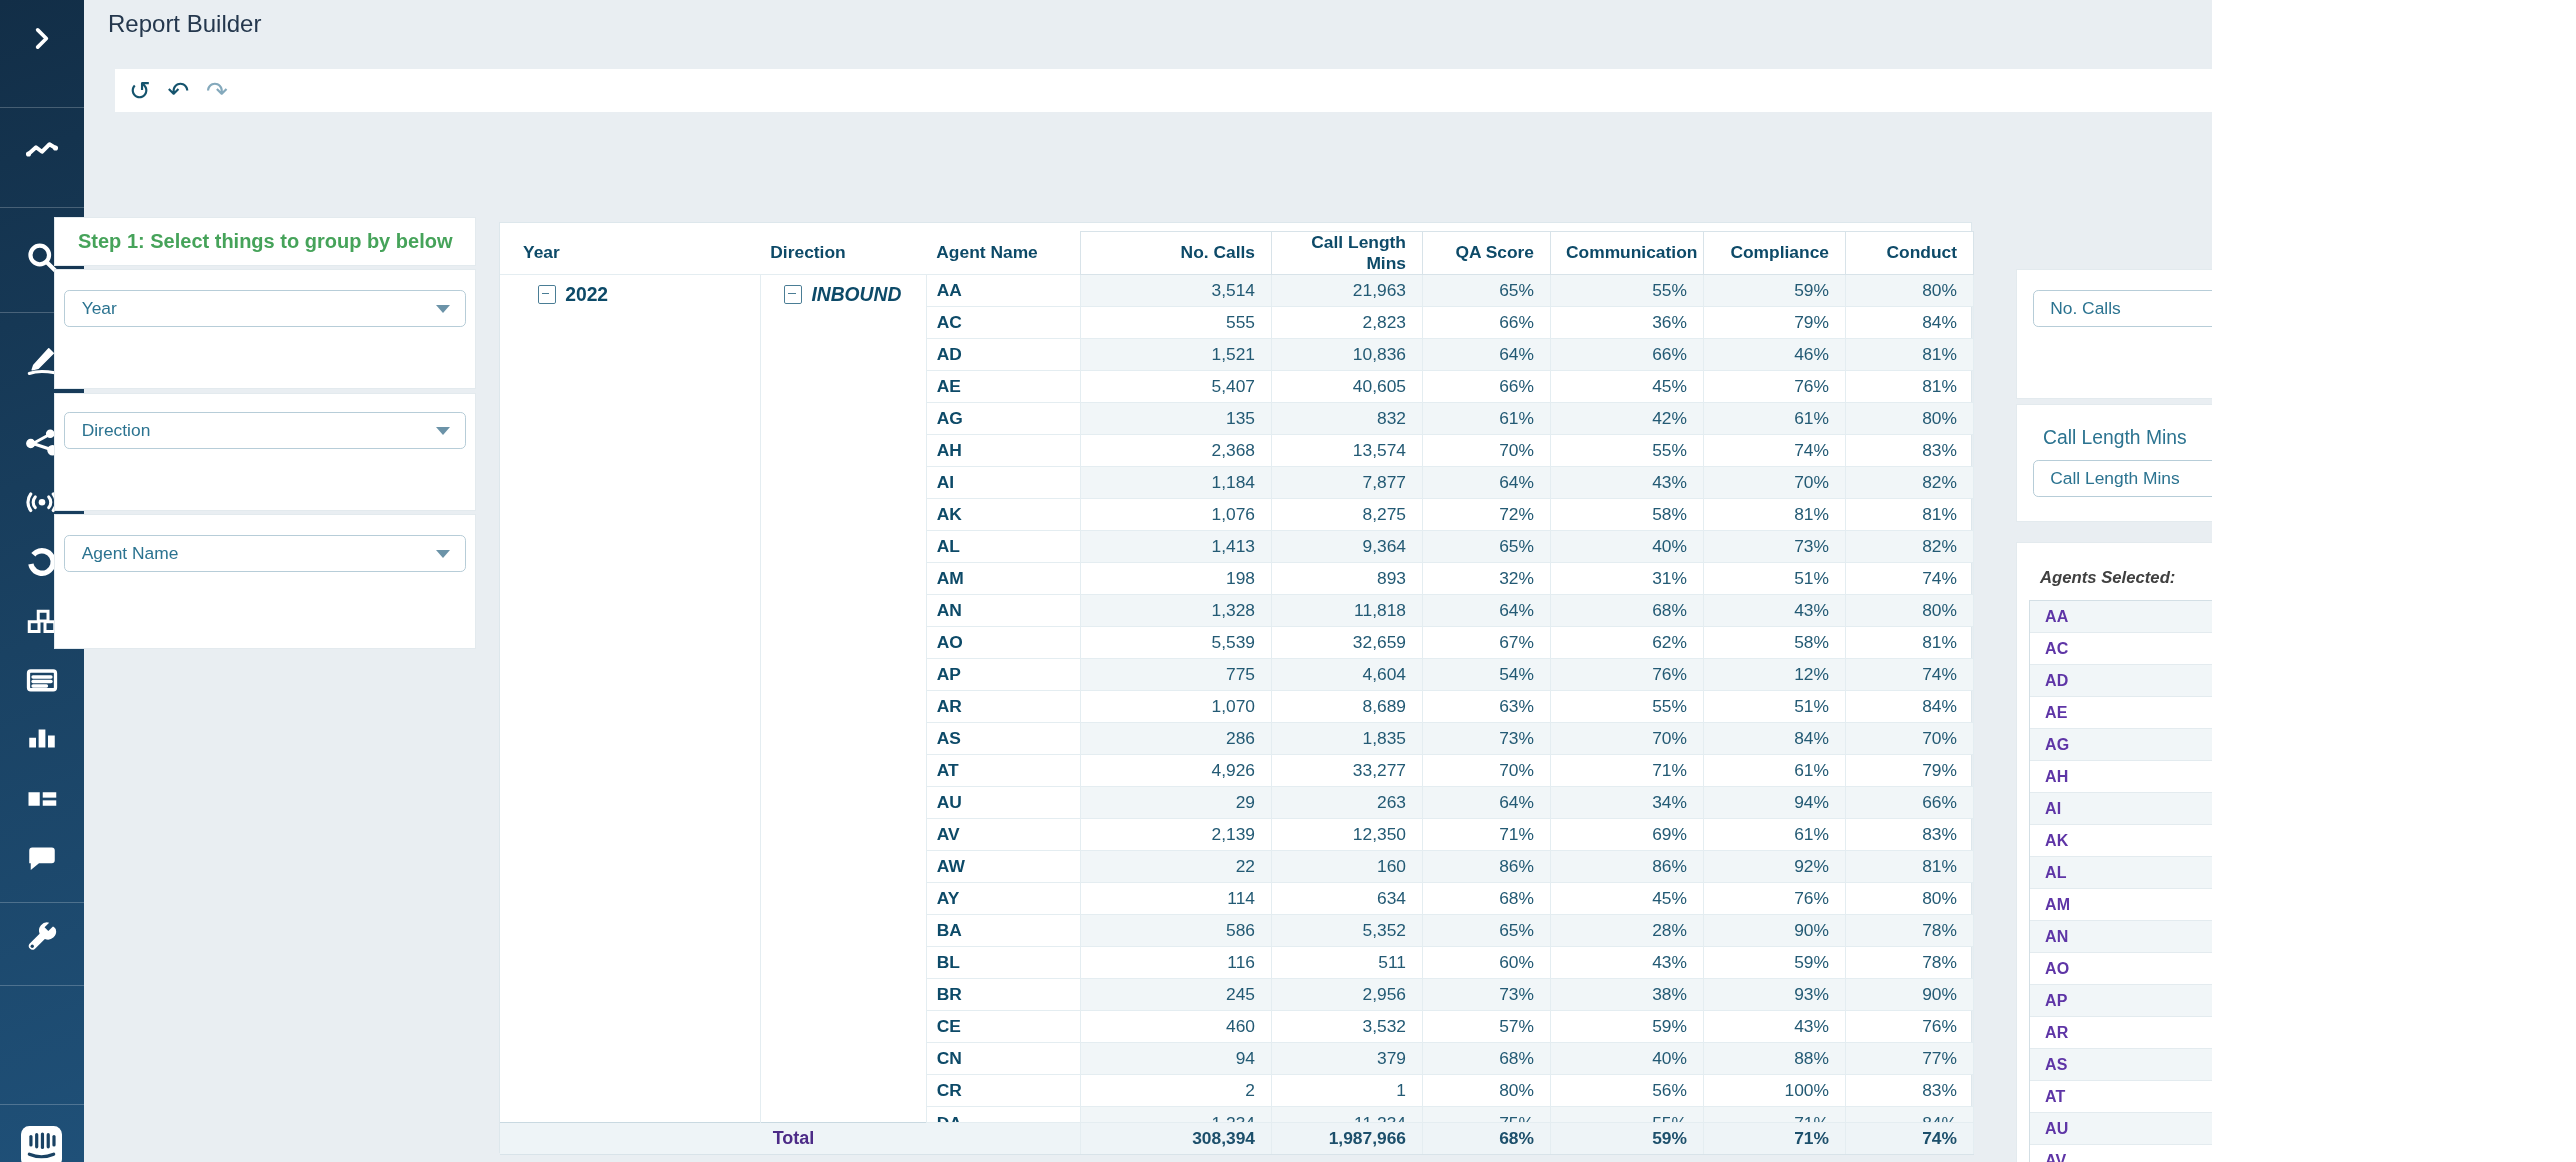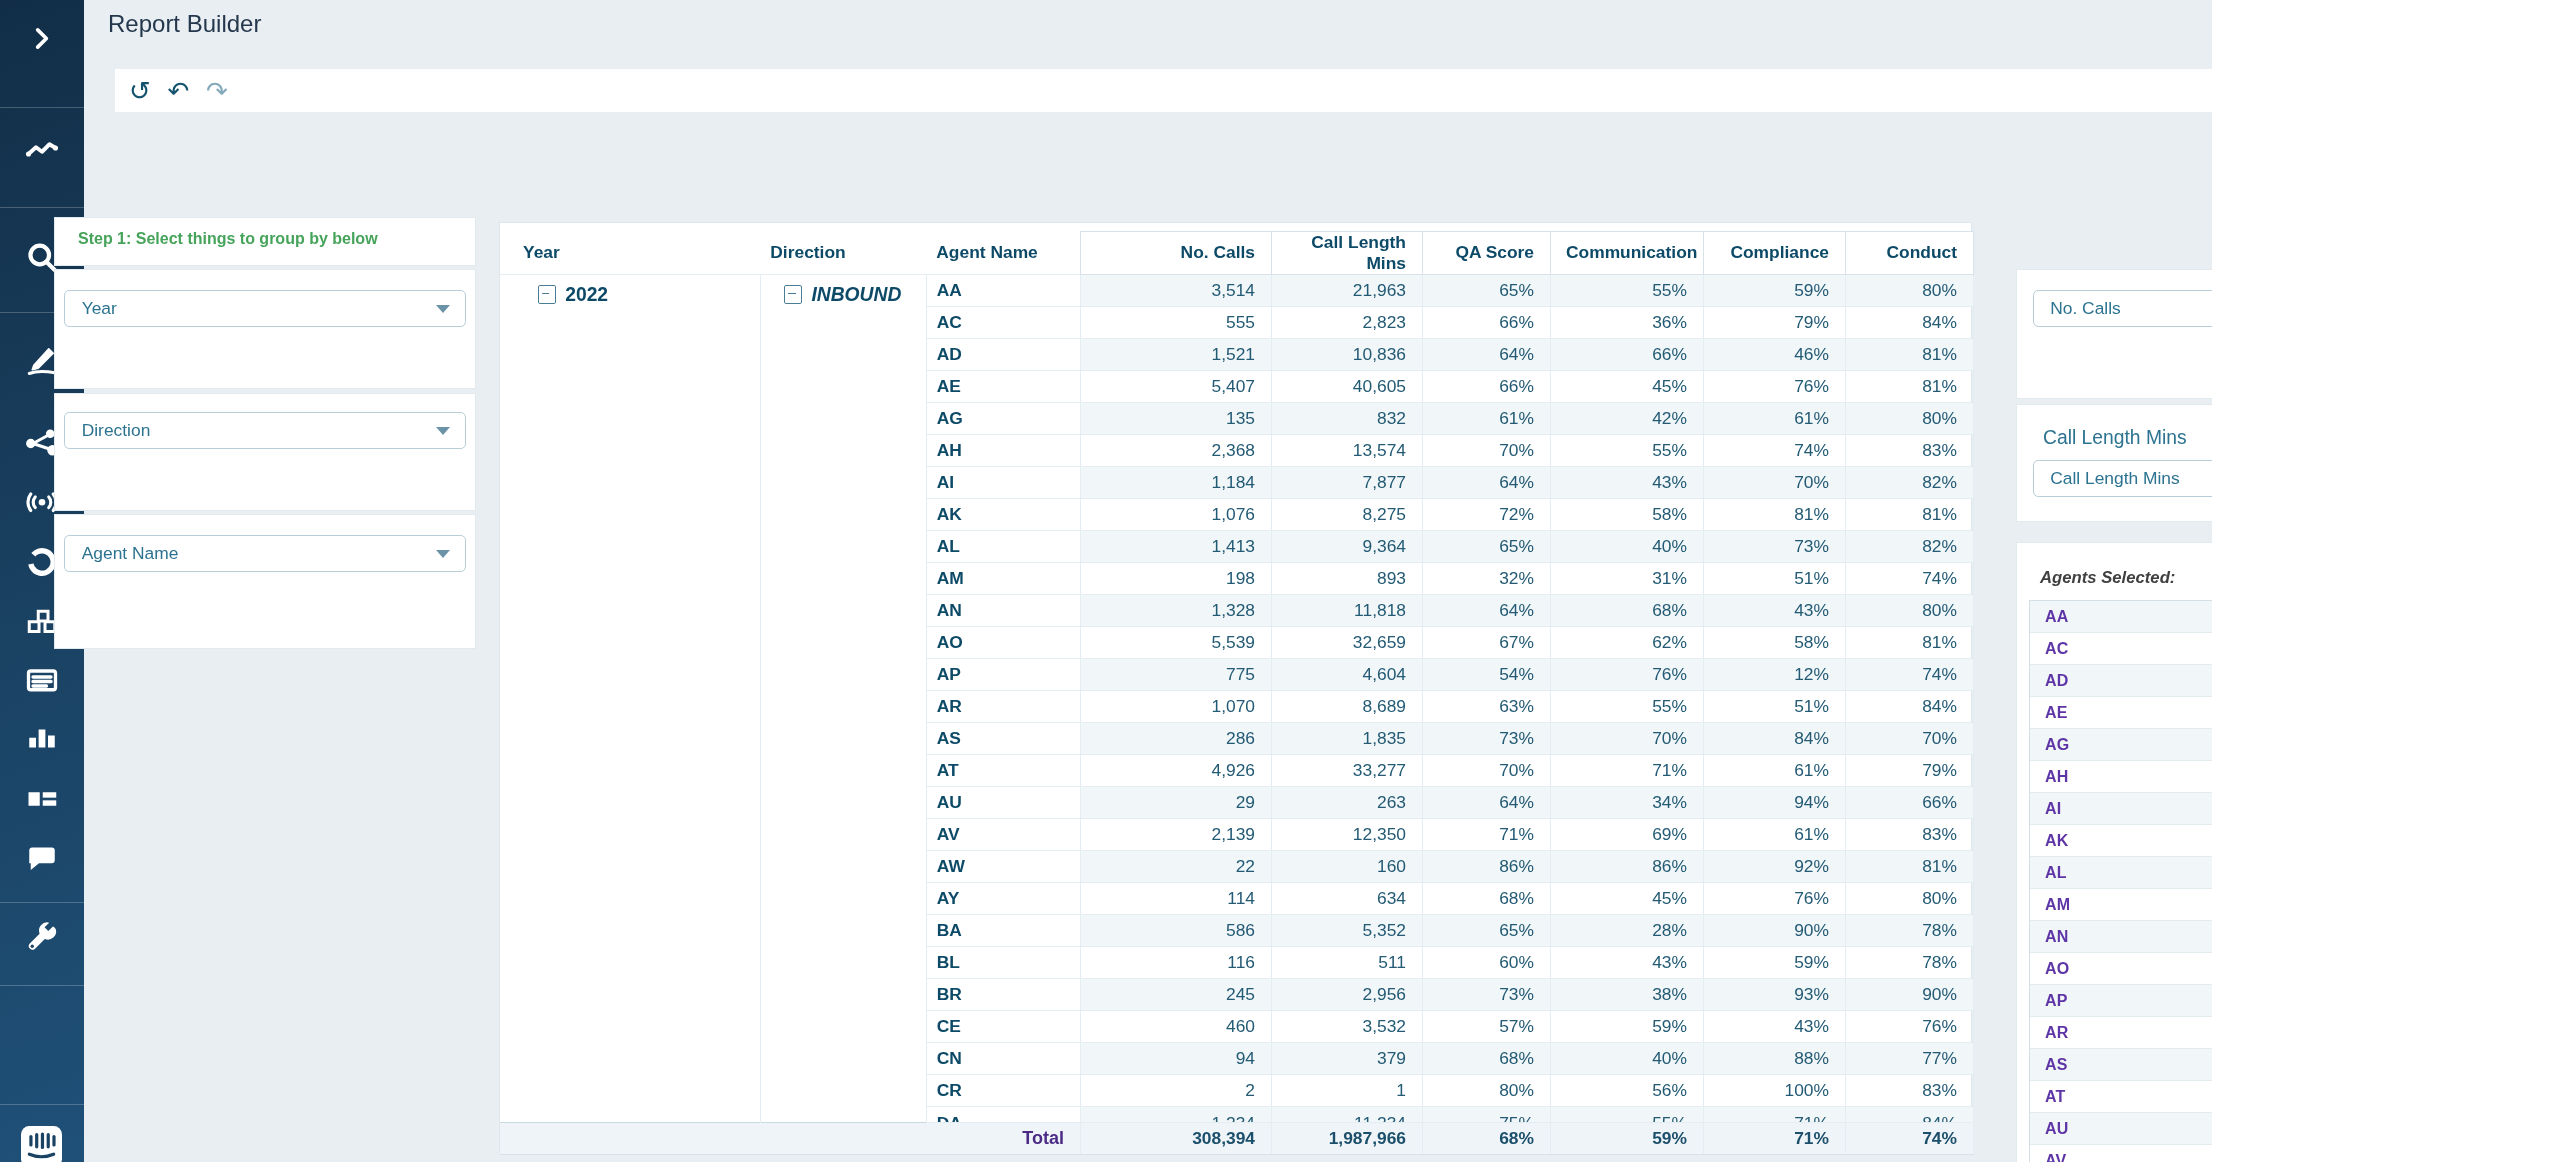--- a/index.html
+++ b/index.html
@@ -18,21 +18,21 @@
   #toolbar{position:absolute;left:115px;top:69px;width:2413px;height:43px;background:#ffffff;
            display:flex;align-items:center;gap:16.7px;padding-left:14px;box-sizing:border-box;}
   .tb-ic{font-size:26px;line-height:26px;cursor:pointer;font-family:"DejaVu Sans",sans-serif;}
   .tb-dark{color:#14536d;} .tb-muted{color:#84a9bc;}
   #banner{position:absolute;left:138px;top:137px;width:2387px;height:54px;background:#ffffff;
           border:0.6px solid #e6edf1;box-sizing:border-box;display:flex;align-items:center;}
   #banner span{margin-left:23px;font-size:20px;font-weight:700;color:#4c2787;}
 
   
   .card{position:absolute;background:#ffffff;border:0.6px solid #e3eaee;box-sizing:border-box;}
-  .green-title{margin:16.7px 0 0 23px;font-size:16px;font-weight:700;color:#46a35a;}
+  .green-title{margin:16.7px 0 0 23px;font-size:20px;font-weight:700;color:#46a35a;}
 
   
   .dropdown{position:absolute;left:9px;right:9px;height:35px;border:1.3px solid #b7cdd8;border-radius:5.2px;
             background:#fff;display:flex;align-items:center;cursor:pointer;}
   .dropdown .lbl{margin-left:16.7px;font-size:17.4px;color:#2b7390;}
   .dropdown .arr{position:absolute;right:15.5px;width:0;height:0;border-left:7px solid transparent;
                  border-right:7px solid transparent;border-top:8.4px solid #6b93a8;}
 
   
   #step1{position:absolute;left:54px;top:217px;width:422px;height:933px;}
@@ -61,21 +61,21 @@
   .group-inner{display:flex;align-items:center;gap:9px;padding-top:9px;}
   .g-pad{padding-left:7.7px;font-style:italic;}
   .collapse-box{width:16.7px;height:16.7px;border:1.3px solid #4a7d95;border-radius:1.9px;position:relative;
                 flex:0 0 auto;cursor:pointer;}
   .collapse-box::after{content:"";position:absolute;left:3.2px;top:6.4px;width:7.7px;height:1.6px;background:#4a7d95;}
   .group-lbl{font-size:19.3px;font-weight:700;color:#0d4a68;}
   tr.partial td{height:15.5px;padding-top:0;padding-bottom:0;}
   tr.partial .clip{height:15.5px;overflow:hidden;line-height:32px;}
   tr.total td{background:#eef4f7;border-top:0.6px solid #c9d9e1;border-bottom:0.6px solid #d8e3e9;
               font-weight:700;color:#1c4f6b;}
-  tr.total td.t-label{color:#4c2b87;font-size:18px;text-align:right;padding-left:23px;}
+  tr.total td.t-label{color:#4c2b87;font-size:18px;text-align:center;padding-left:23px;}
   tr.total td.num{border-left:0.6px solid #e4edf1;border-right:0.6px solid #e4edf1;}
 
   
   #step2{position:absolute;left:2016px;top:217px;width:425px;height:945px;}
   #s2-title{left:0;top:0;width:425px;height:49px;}
   #s2-title .green-title{margin-top:11.6px;margin-left:19.3px;}
   #card-nocalls{left:0;top:52px;width:425px;height:130px;}
   #card-calllen{left:0;top:187px;width:425px;height:118px;}
   #card-agents{left:0;top:325px;width:425px;height:837px;}
   .s2-label{margin:22px 0 0 26px;font-size:19.3px;color:#2b7390;}

